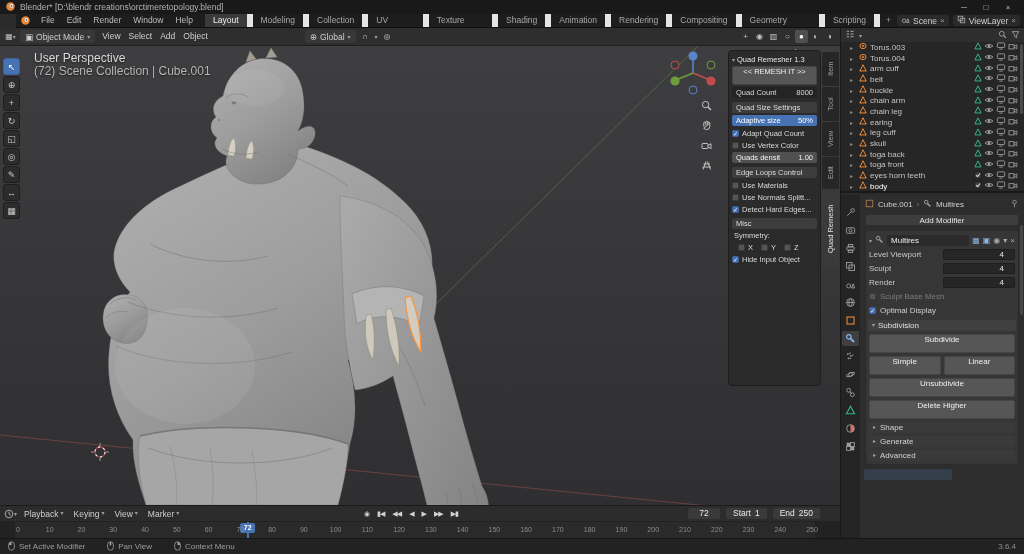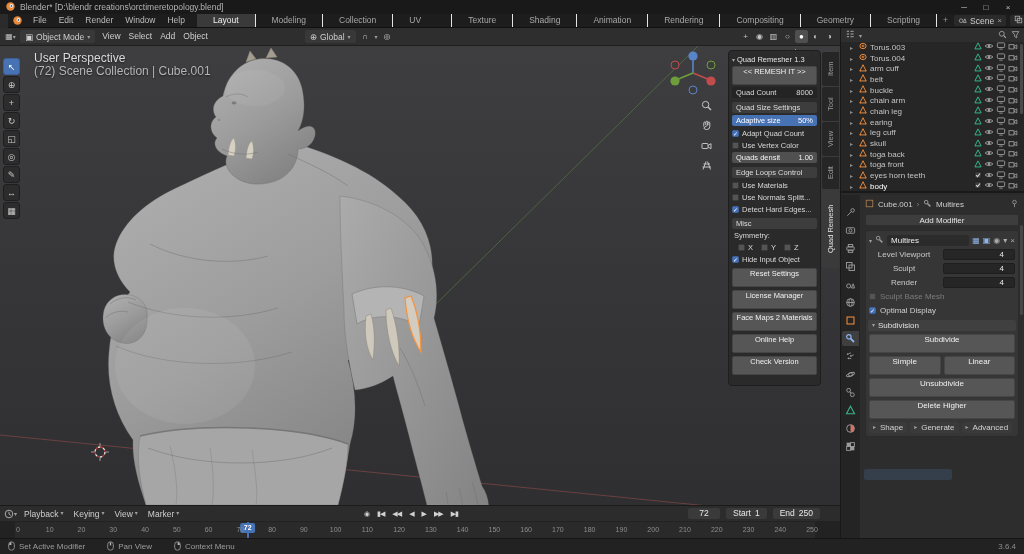--- a/index.html
+++ b/index.html
@@ -3,24 +3,24 @@
 <meta charset="utf-8">
 <style>
 *{margin:0;padding:0;box-sizing:border-box;font-family:"Liberation Sans","DejaVu Sans",sans-serif}
 body{background:#0d0d0d}
 .stage{position:relative;width:1024px;height:554px;background:#2b2b2b;overflow:hidden;font-size:9px;color:#c8c8c8;user-select:none}
 
 .titlebar{position:absolute;top:0;left:0;right:0;height:14px;background:#191919;display:flex;align-items:center;padding:0 5px;font-size:8.5px;color:#b4b4b4;gap:4px}
 .win-controls{margin-left:auto;display:flex}
 .win-controls span{width:22px;text-align:center;font-size:8px;color:#c0c0c0;cursor:default}
 
-.topbar{position:absolute;top:14px;left:8px;right:0;height:14px;background:#1d1d1d;display:flex;align-items:stretch;font-size:8.5px;color:#bdbdbd;border-bottom:1px solid #101010}
+.topbar{position:absolute;top:14px;left:16px;right:0;height:14px;background:#1d1d1d;display:flex;align-items:stretch;font-size:8.5px;color:#bdbdbd;border-bottom:1px solid #101010}
 .topbar .menu{padding:0 6px;line-height:13px}
 .workspaces{display:flex;margin-left:6px}
-.ws-tab{padding:0 16px;line-height:13px;border-right:1px solid #e5e5e5;color:#a8a8a8}
+.ws-tab{padding:0 8px;line-height:13px;border-right:6px solid #e5e5e5;color:#a8a8a8}
 .ws-tab.active{background:#3a3a3a;color:#efefef}
 .ws-add{padding:0 6px;line-height:13px;color:#9a9a9a}
 .topbar-right{margin-left:auto;display:flex;gap:4px;align-items:center;padding-right:4px}
 .tb-widget{display:flex;align-items:center;gap:3px;background:#2a2a2a;border-radius:2px;height:11px;padding:0 4px;color:#cfcfcf}
 .tb-widget .x{color:#9a9a9a;font-size:8px}
 
 .vp-header{position:absolute;top:28px;left:0;width:840px;height:18px;background:#2e2e2e;border-bottom:1px solid #1f1f1f;display:flex;align-items:center;font-size:8.5px;gap:3px;padding:0 4px;color:#cfcfcf}
 .vph-btn{display:flex;align-items:center;gap:3px;background:#383838;border-radius:2px;height:13px;padding:0 5px}
 .vph-menu{padding:0 4px;line-height:13px}
 .caret{font-size:6px;color:#9f9f9f}
@@ -75,21 +75,21 @@
 .breadcrumb{display:flex;gap:4px;align-items:center;height:11px}
 .breadcrumb .sep{color:#8a8a8a;font-size:7px}
 .breadcrumb .pin{margin-left:auto}
 .addmod{background:#3d3d3d;border:1px solid #2e2e2e;border-radius:2px;height:12px;line-height:11px;text-align:center;color:#e6e6e6}
 .mod-block{background:#363636;border:1px solid #2b2b2b;border-radius:3px;padding:3px;display:flex;flex-direction:column;gap:3px}
 .mod-head{display:flex;gap:3px;align-items:center;height:12px}
 .mod-name{flex:1;background:#2b2b2b;border-radius:2px;height:11px;line-height:11px;padding:0 4px;color:#eee}
 .mod-head .mi{display:flex;align-items:center;color:#8fb5e8;font-size:8px}
 .mod-head .mx{color:#aaa;font-size:8px}
 .frow{display:flex;gap:4px;align-items:center;height:11px}
-.frow .flabel{flex:1;text-align:center;color:#c9c9c9}
+.frow .flabel{flex:1;text-align:left;color:#c9c9c9}
 .numfield{width:72px;background:#262626;border:1px solid #1e1e1e;border-radius:2px;text-align:right;padding:0 10px 0 0;height:11px;line-height:10px;color:#e8e8e8}
 .frow.dim{color:#7c7c7c}
 .subpanel-head{background:#404040;border-radius:2px;height:11px;line-height:11px;padding:0 4px;display:flex;gap:3px;color:#e0e0e0;margin:1px -1px 0}
 .row2{display:flex;gap:3px}
 .row2 .btn{flex:1}
 .collapse-row{background:#3a3a3a;border-radius:2px;height:11px;line-height:11px;padding:0 4px;display:flex;gap:4px;color:#d5d5d5}
 .props-scroll{position:absolute;right:1px;top:30px;width:3px;height:90px;background:#474747;border-radius:2px}
 .faint-overlay{position:absolute;left:4px;top:274px;width:88px;height:11px;background:rgba(86,128,194,.20);border-radius:2px}
 
 .tl-header{position:absolute;top:505px;left:0;width:840px;height:16px;background:#2c2c2c;border-top:1px solid #1b1b1b;display:flex;align-items:center;font-size:8.5px;color:#cfcfcf;padding:0 4px;gap:2px}
@@ -370,27 +370,20 @@
           </label>
           <label class="sym-item">
             <span class="cb"></span>
             <span>Z</span>
           </label>
         </div>
       <label class="cbrow">
           <span class="cb checked">✓</span>
           <span>Hide Input Object</span>
         </label>
-      <div id="qr-buttons" style="display:flex;flex-direction:column;gap:3px;margin-top:2px">
-          <div class="btn">Reset Settings</div>
-          <div class="btn">License Manager</div>
-          <div class="btn">Face Maps 2 Materials</div>
-          <div class="btn">Online Help</div>
-          <div class="btn">Check Version</div>
-        </div>
     </div>
 
     <div class="sidebar-tabs" id="sidebar-tabs">
         <div class="side-tab" style="height: 34px;">Item</div>
         <div class="side-tab" style="height: 34px;">Tool</div>
         <div class="side-tab" style="height: 34px;">View</div>
         <div class="side-tab" style="height: 32px;">Edit</div>
         <div class="side-tab active" style="height: 78px;">Quad Remesh</div>
       </div>
   </div>
@@ -942,21 +935,21 @@
             <span class="caret">▾</span>
               <span>Subdivision</span>
           </div>
           <div class="btn">Subdivide</div>
           <div class="row2">
             <div class="btn">Simple</div>
             <div class="btn">Linear</div>
           </div>
           <div class="btn">Unsubdivide</div>
           <div class="btn">Delete Higher</div>
-          <div id="mod-collapsed" style="display:flex;flex-direction:row;gap:3px">
+          <div id="mod-collapsed" style="display:flex;flex-direction:column;gap:3px">
               <div class="collapse-row">
                 <span class="caret">▸</span>
                 <span>Shape</span>
               </div>
               <div class="collapse-row">
                 <span class="caret">▸</span>
                 <span>Generate</span>
               </div>
               <div class="collapse-row">
                 <span class="caret">▸</span>

